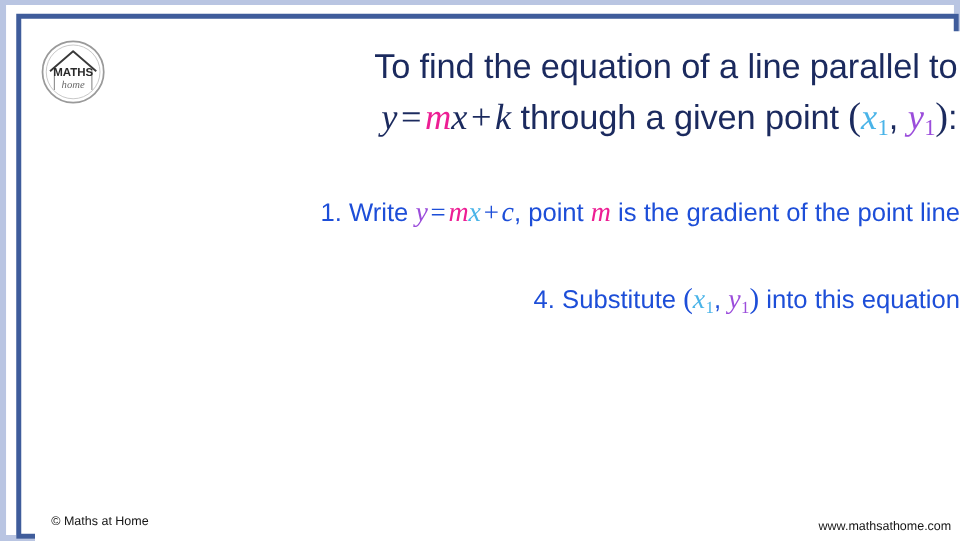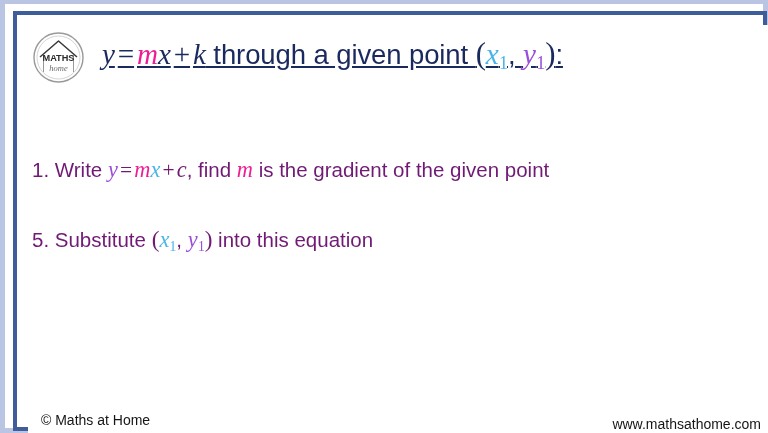--- a/index.html
+++ b/index.html
@@ -33,20 +33,21 @@
     border: 1px solid #ffffff;
   }
   .slide-border {
     position: absolute;
     left: 7px; top: 6px;
     width: 754px;
     height: 420px;
     box-sizing: border-box;
     border: 4px solid #3f5c9b;
     background: #ffffff;
+    text-align: right;
   }
   .slide-canvas {
     position: absolute;
     left: 11px; top: 10px;
     width: 746px;
     height: 412px;
     background: #ffffff;
     box-sizing: border-box;
     overflow: hidden;
   }
@@ -71,21 +72,20 @@
     font-size: 27.5px;
     line-height: 39px;
     font-weight: 400;
     letter-spacing: -0.1px;
   }
   .title-line-1 { white-space: nowrap; }
   .title-line-2 {
     white-space: nowrap;
     padding-left: 12px;
     margin-top: 2px;
-    text-decoration: underline;
   }
 
   
   .steps {
     position: absolute;
     left: 4px;
     top: 132px;
     right: 6px;
   }
   .step {
@@ -117,35 +117,35 @@
     font-family: "Liberation Serif", serif;
     font-style: normal;
     font-size: 0.66em;
     vertical-align: -0.28em;
     padding-left: 0.02em;
   }
   .navy  { color: #1b2a5e; }
   .pink  { color: #ed1e94; }
   .cyan  { color: #4ab4e8; }
   .purp  { color: #9b4ddb; }
-  .blk   { color: #701a75; }
+  .blk   { color: #1d4ed8; }
 
   .title-block .mi,
   .title-block .mop,
   .title-block .mparen { font-size: 1.06em; }
   .title-block .mparen { font-size: 1.12em; }
 
   
   .footer {
     position: absolute;
     left: 11px;
     right: 11px;
     bottom: 9px;
     height: 16px;
-    font-size: 14px;
+    font-size: 10px;
     color: #151515;
   }
   .footer-left {
     position: absolute;
     left: 2px;
     top: 0;
   }
   .footer-right {
     position: absolute;
     right: 2px;
@@ -165,26 +165,27 @@
             <circle cx="26.5" cy="26.5" r="24.5" fill="#ffffff" stroke="#9a9a9a" stroke-width="1.4"></circle>
             <circle cx="26.5" cy="26.5" r="21.5" fill="none" stroke="#c9c9c9" stroke-width="0.8"></circle>
             <path d="M8 26 L26.5 10 L45 26" fill="none" stroke="#3a3a3a" stroke-width="1.5" stroke-linejoin="round"></path>
             <path d="M11.5 24.5 L11.5 41 M41.5 24.5 L41.5 41" fill="none" stroke="#8d8d8d" stroke-width="0.9"></path>
             <text x="26.5" y="30.2" text-anchor="middle" font-family="'Liberation Sans', sans-serif" font-size="9.2" font-weight="700" fill="#2b2b2b">MATHS</text>
             <text x="26.5" y="39.5" text-anchor="middle" font-family="'Liberation Serif', serif" font-size="8.5" font-style="italic" fill="#6a6a6a">home</text>
           </svg>
         </div>
 
         <div class="title-block">
+          <div class="title-line-1">To find the equation of a line parallel to</div>
           <div class="title-line-2"><span class="mi navy">y</span><span class="mop navy">=</span><span class="mi pink">m</span><span class="mi navy">x</span><span class="mop navy">+</span><span class="mi navy">k</span><span class="navy"> through a given point </span><span class="mparen navy">(</span><span class="mi cyan">x</span><span class="msub cyan">1</span><span class="navy">, </span><span class="mi purp">y</span><span class="msub purp">1</span><span class="mparen navy">)</span><span class="navy">:</span></div>
         </div>
 
         <div class="steps">
-          <div class="step"><span class="blk">1. Write </span><span class="mi purp">y</span><span class="mop blk">=</span><span class="mi pink">m</span><span class="mi cyan">x</span><span class="mop blk">+</span><span class="mi blk">c</span><span class="blk">, find </span><span class="mi pink">m</span><span class="blk"> is the gradient of the given point</span></div>
-          <div class="step"><span class="blk">5. Substitute </span><span class="mparen blk">(</span><span class="mi cyan">x</span><span class="msub cyan">1</span><span class="blk">, </span><span class="mi purp">y</span><span class="msub purp">1</span><span class="mparen blk">)</span><span class="blk"> into this equation</span></div>
+          <div class="step"><span class="blk">1. Write </span><span class="mi purp">y</span><span class="mop blk">=</span><span class="mi pink">m</span><span class="mi cyan">x</span><span class="mop blk">+</span><span class="mi blk">c</span><span class="blk">, point </span><span class="mi pink">m</span><span class="blk"> is the gradient of the point line</span></div>
+          <div class="step"><span class="blk">4. Substitute </span><span class="mparen blk">(</span><span class="mi cyan">x</span><span class="msub cyan">1</span><span class="blk">, </span><span class="mi purp">y</span><span class="msub purp">1</span><span class="mparen blk">)</span><span class="blk"> into this equation</span></div>
         </div>
 
         <div class="footer">
           <span class="footer-left">© Maths at Home</span>
           <span class="footer-right">www.mathsathome.com</span>
         </div>
 
       </div>
     </div>
   </div>

